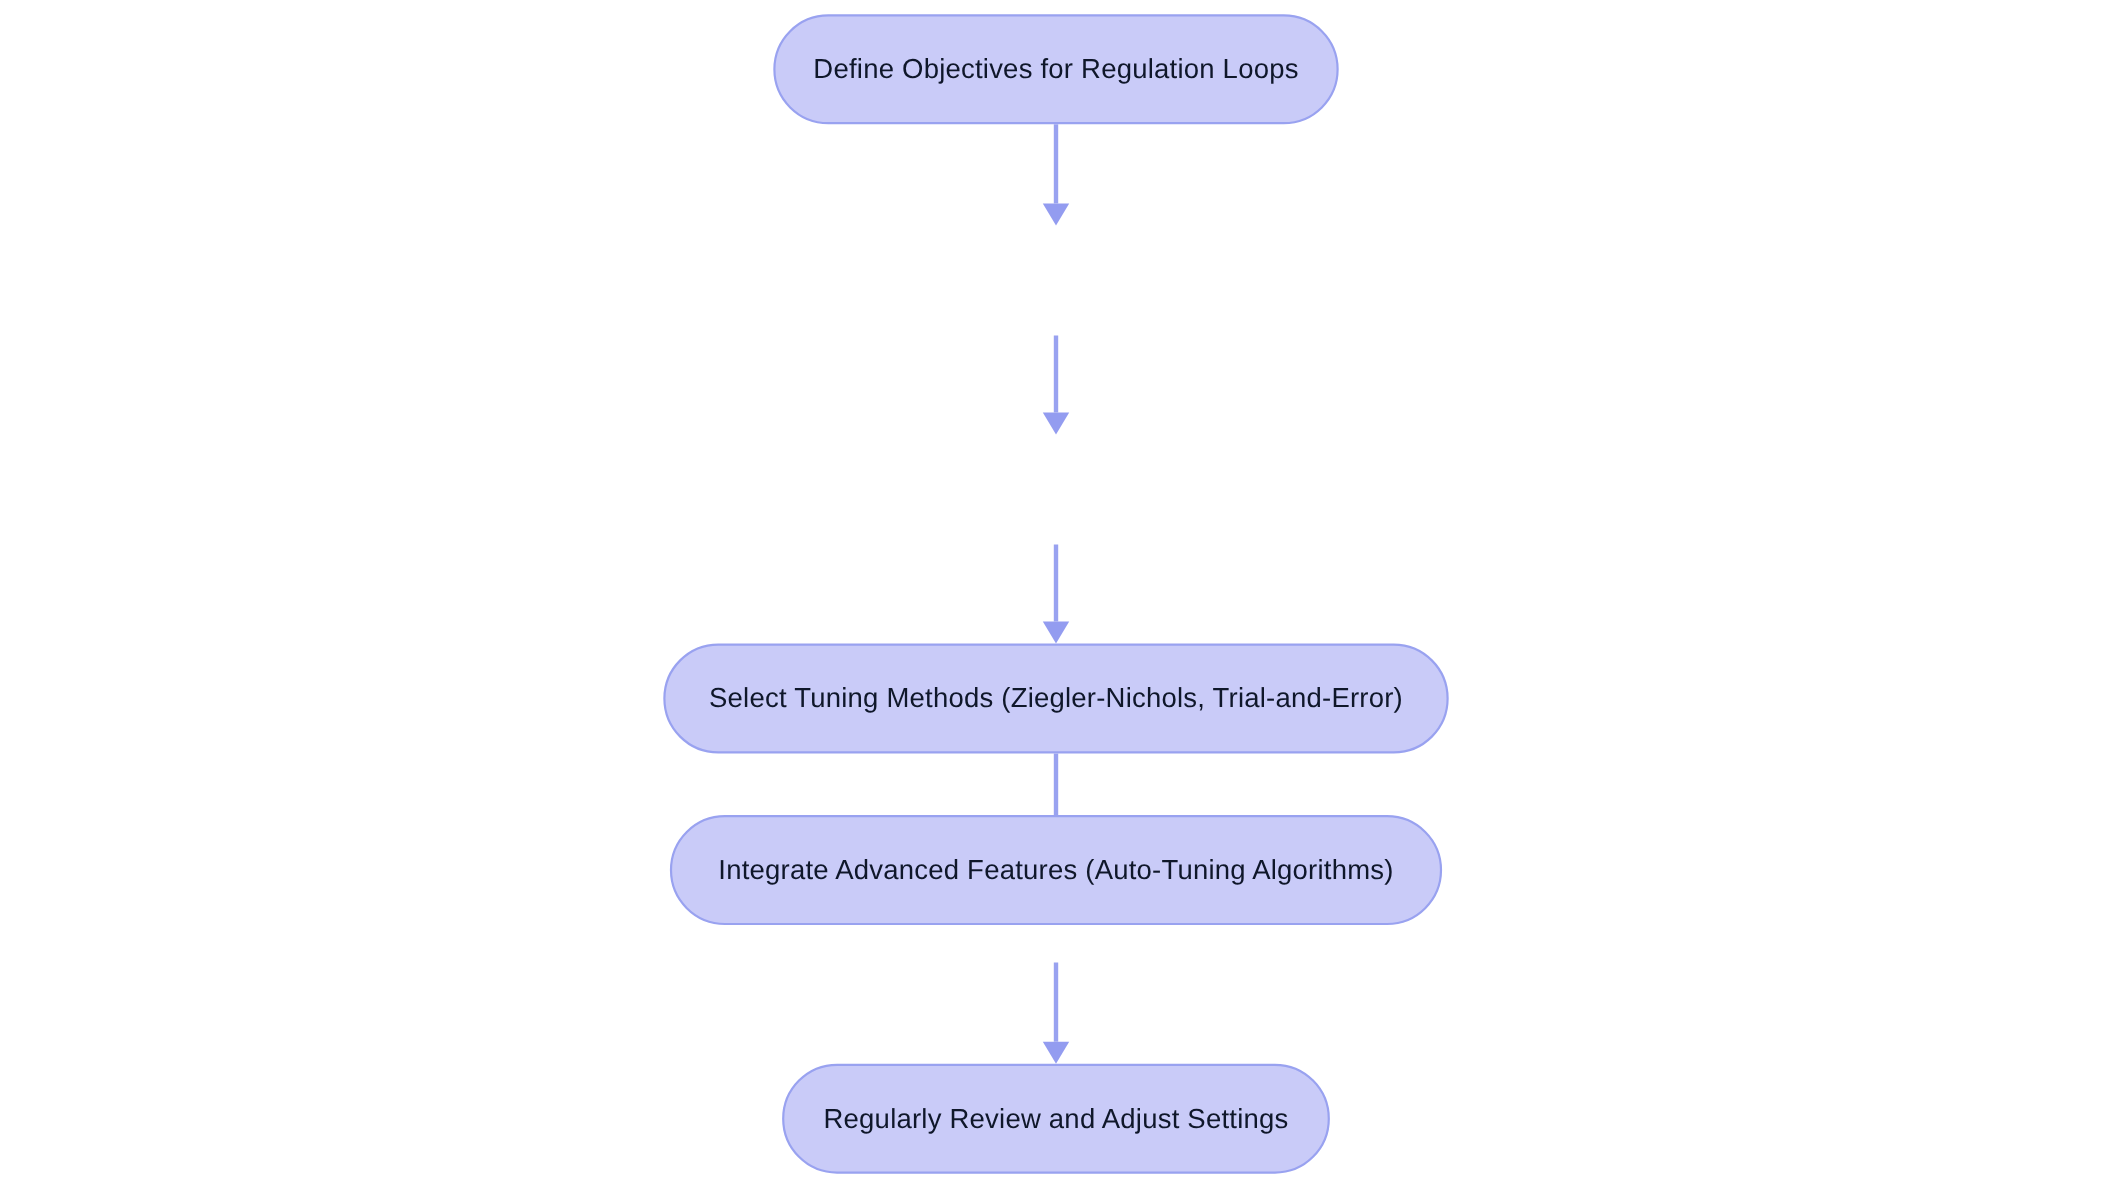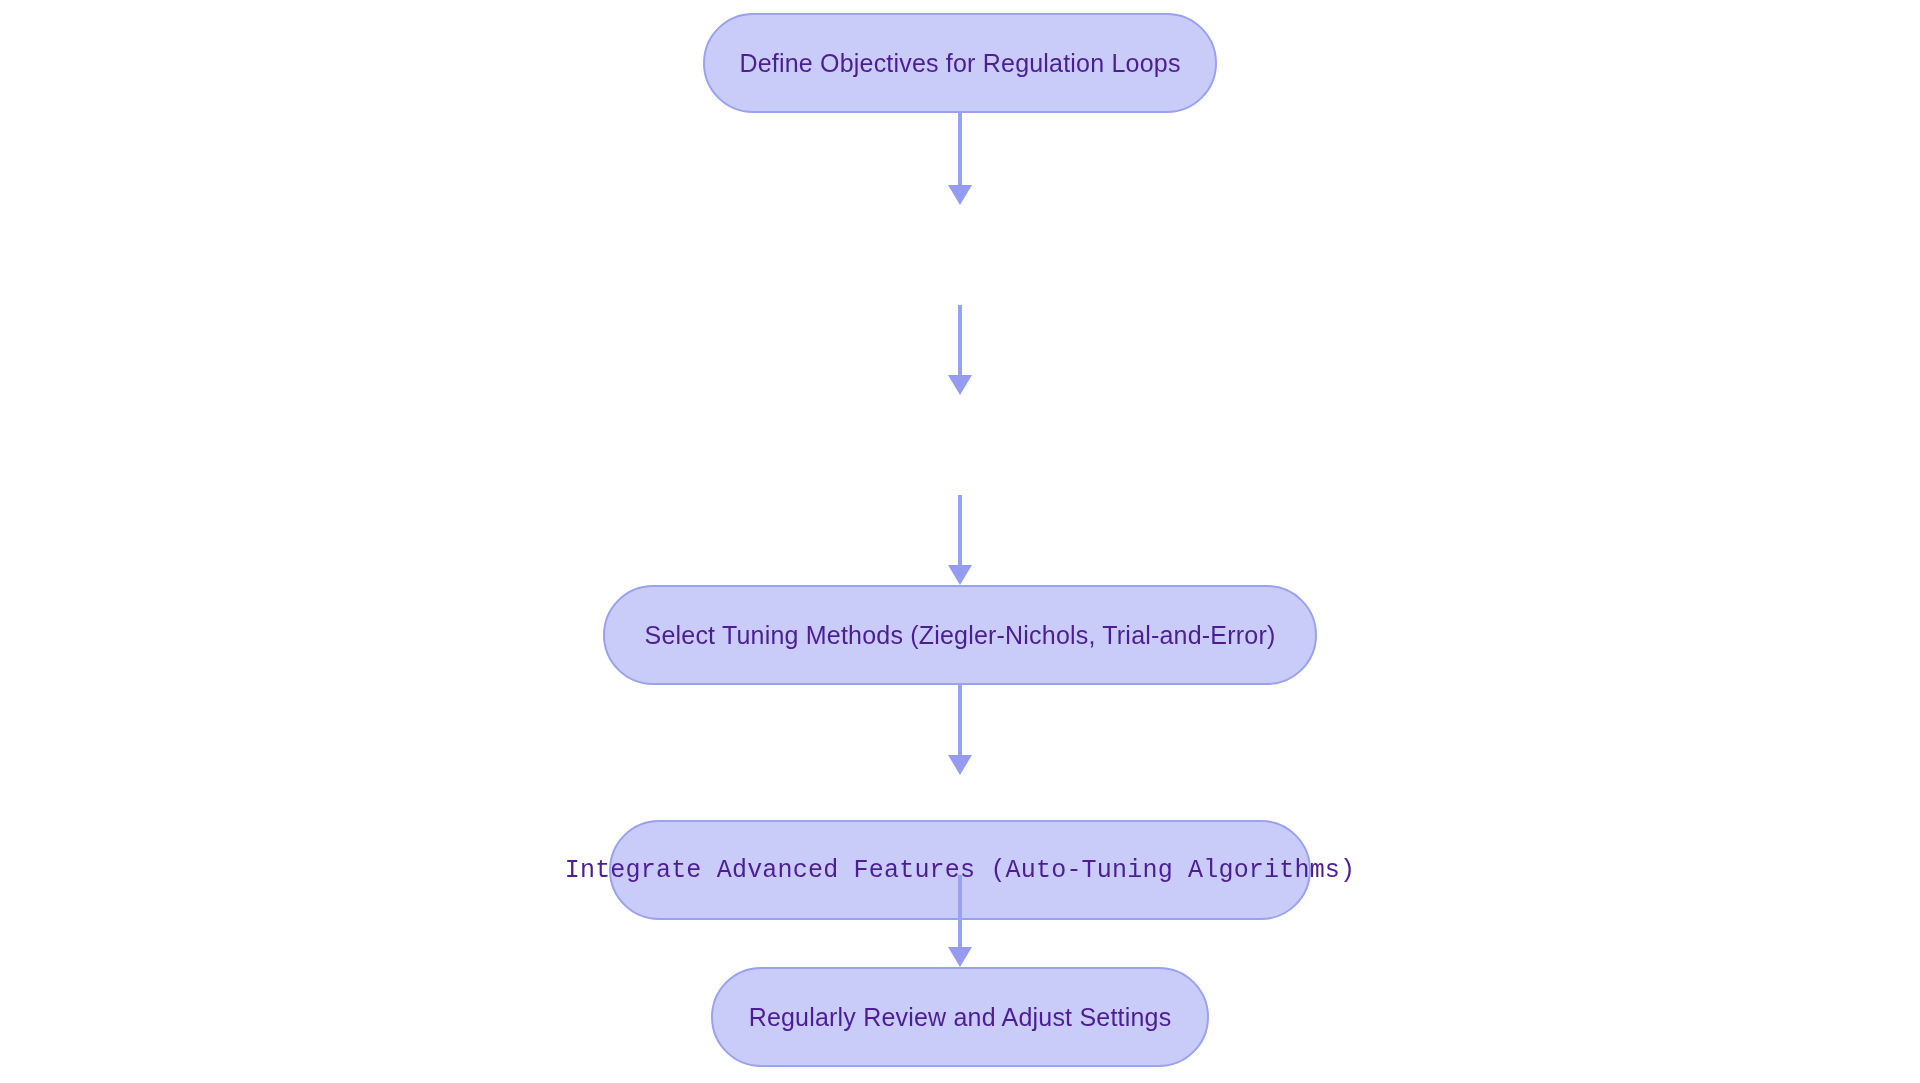--- a/index.html
+++ b/index.html
@@ -22,21 +22,21 @@
     background: #c9cbf8;
     border: 2px solid #99a2f0;
     border-radius: 50px;
     display: flex;
     align-items: center;
     justify-content: center;
     transform: translateX(-50%);
     left: 960px;
   }
   .node-label {
-    color: #4c1d95;
+    color: #0f172a;
     font-size: 25px;
     letter-spacing: 0.2px;
     white-space: nowrap;
     text-align: center;
   }
   .arrow-shaft {
     position: absolute;
     width: 4px;
     left: 958px;
     background: #99a2f0;
@@ -48,21 +48,21 @@
     height: 0;
     border-left: 12px solid transparent;
     border-right: 12px solid transparent;
     border-top: 20px solid #939cf0;
   }
   
   .n0 { top: 13px;  width: 514px; }
   .n1 { top: 205px; width: 552px; }
   .n2 { top: 395px; width: 662px; }
   .n3 { top: 585px; width: 714px; justify-content: center; }
-  .n4 { top: 820px; width: 702px; font-family: Liberation Mono, monospace; }
+  .n4 { top: 741px; width: 702px; }
   .n5 { top: 967px; width: 498px; }
   
   .s0 { top: 113px; height: 72px; }
   .s1 { top: 305px; height: 70px; }
   .s2 { top: 495px; height: 70px; }
   .s3 { top: 685px; height: 70px; }
   .s4 { top: 875px; height: 72px; }
   .h0 { top: 185px; }
   .h1 { top: 375px; }
   .h2 { top: 565px; }

